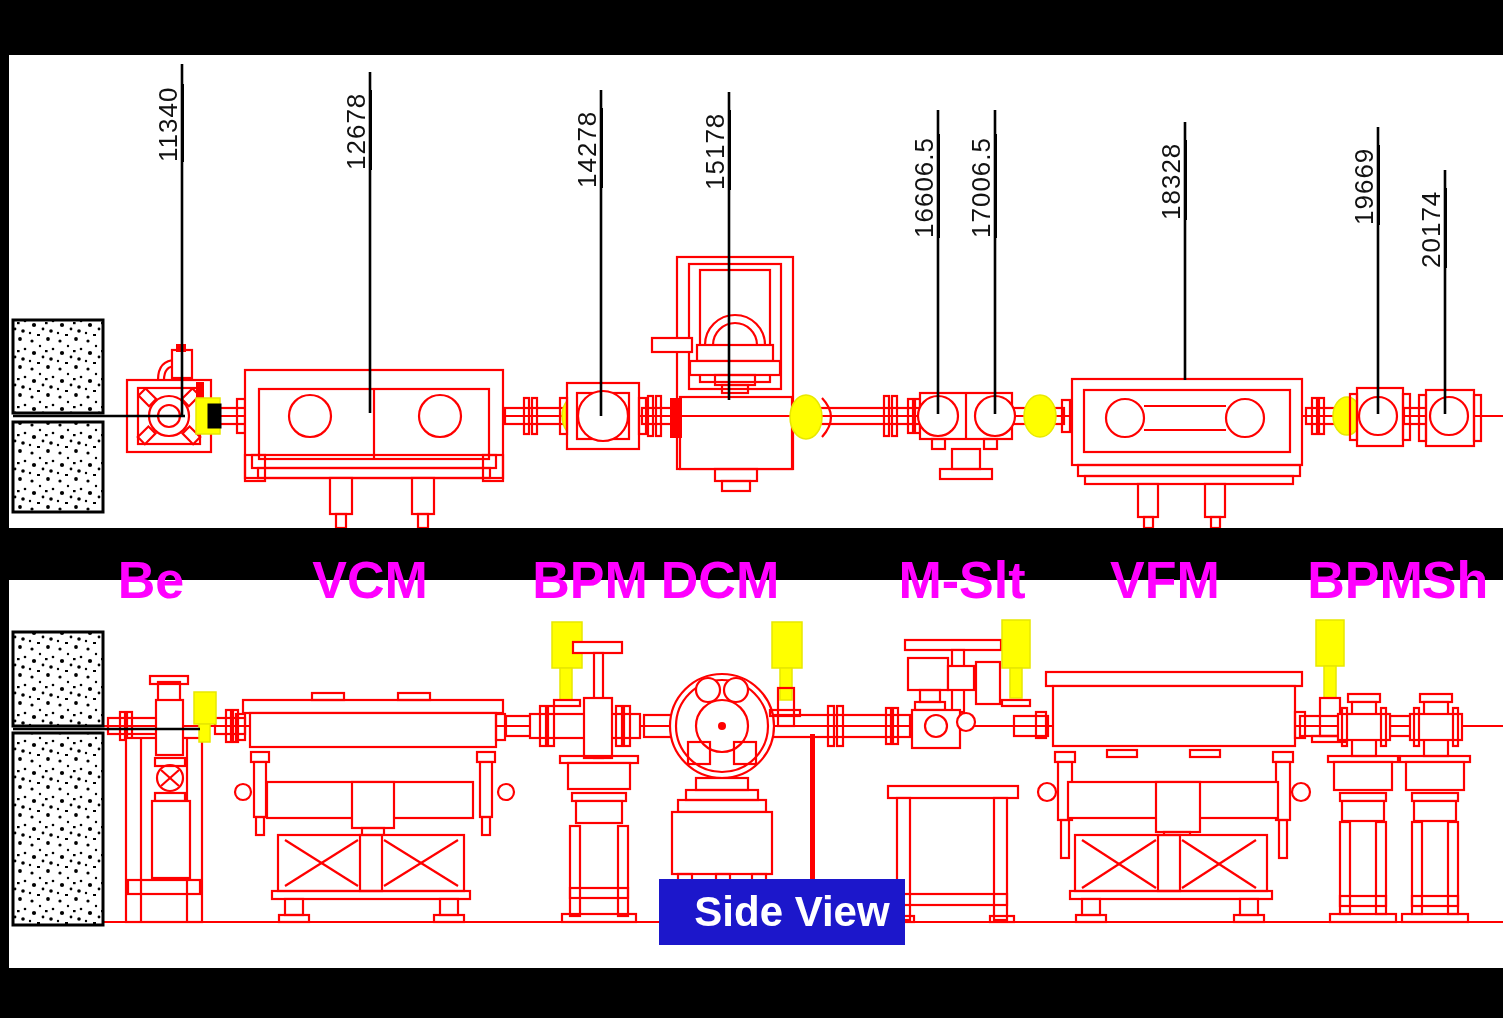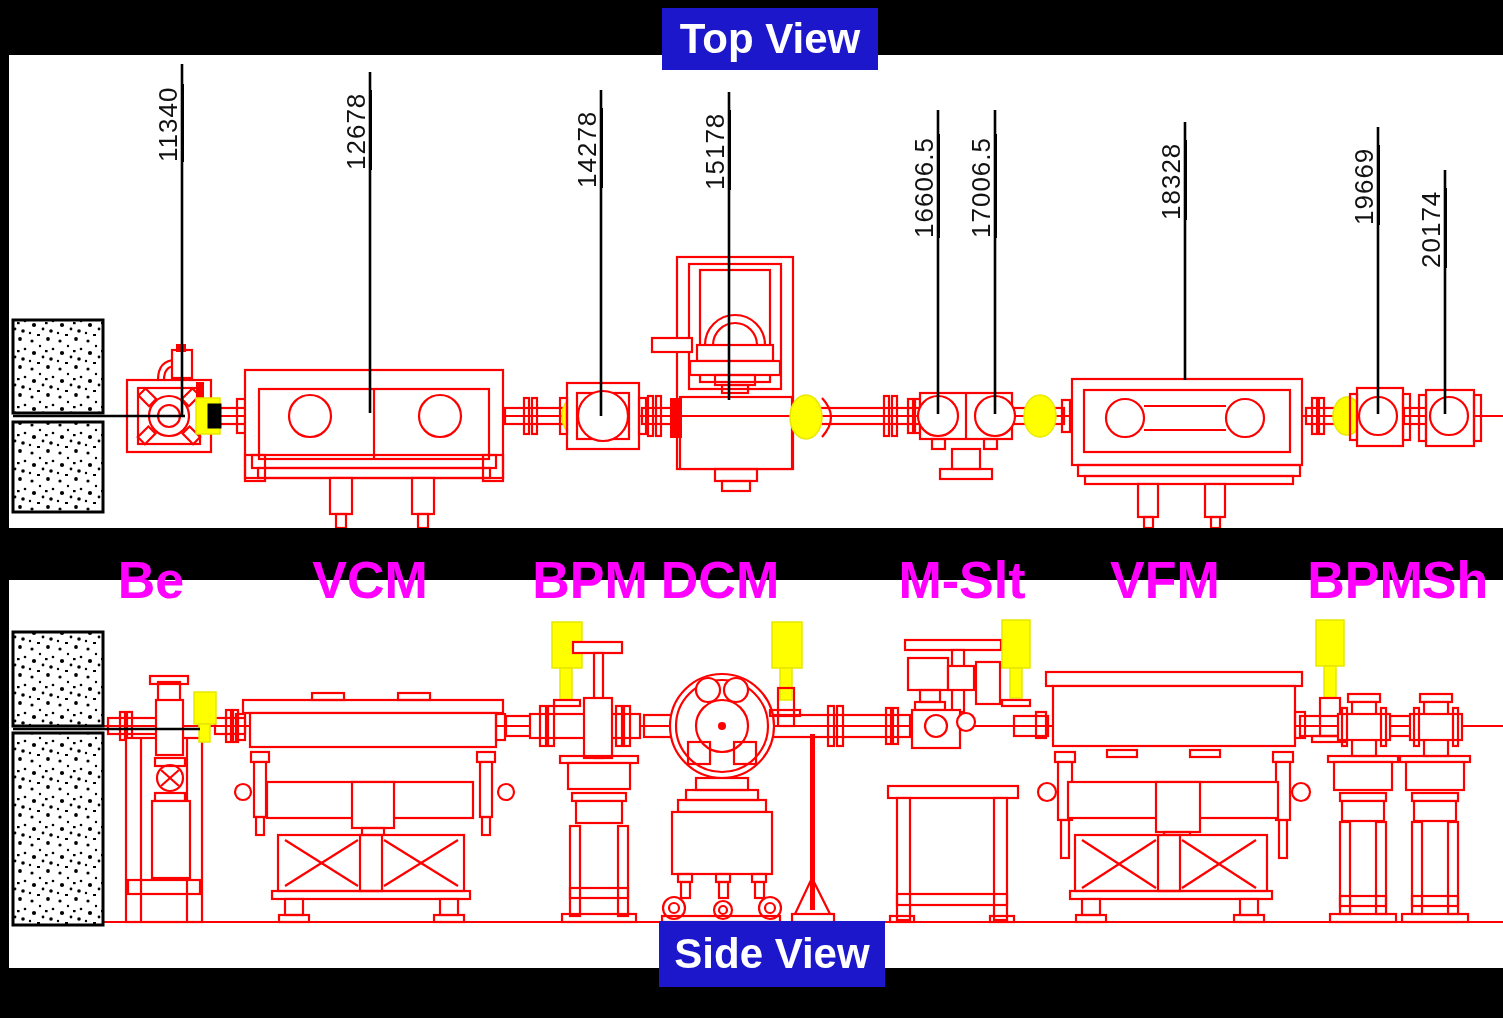--- a/index.html
+++ b/index.html
@@ -4,21 +4,21 @@
 <style>
   html,body{margin:0;padding:0;background:#000;}
   #stage{position:relative;width:1503px;height:1018px;background:#000;overflow:hidden;
          font-family:"Liberation Sans",sans-serif;}
   .panel{position:absolute;background:#fff;}
   #top-panel{left:9px;top:55px;width:1494px;height:473px;}
   #side-panel{left:9px;top:580px;width:1494px;height:388px;}
   .title-box{position:absolute;background:#1c17cb;color:#fff;font-weight:bold;font-size:42px;
              display:flex;align-items:center;justify-content:center;z-index:30;}
   #top-title{left:662px;top:8px;width:216px;height:62px;}
-  #side-title{left:659px;top:921px;width:226px;height:66px;}
+  #side-title{left:659px;top:879px;width:226px;height:66px;padding-left:20px;}
   .comp-label{position:absolute;top:550px;transform:translateX(-50%);color:#ff00ff;
               font-weight:bold;font-size:52px;z-index:25;white-space:nowrap;}
   .dim{position:absolute;height:28px;line-height:28px;font-size:26px;color:#111;
        transform:rotate(-90deg);transform-origin:0 0;border-bottom:2.5px solid #000;
        padding-right:3px;white-space:nowrap;z-index:20;letter-spacing:1px;}
   svg{position:absolute;left:0;top:0;}
   .r{stroke:#ff0000;fill:none;stroke-width:2.2px;}
   .rf{stroke:#ff0000;fill:#ffffff;stroke-width:2.2px;}
   .rs{fill:#ff0000;stroke:none;}
   .y{fill:#ffff00;stroke:#e8e800;stroke-width:1.5px;}
@@ -448,23 +448,20 @@
         <rect class="r" x="1412" y="896" width="46" height="10"></rect>
         <rect class="r" x="1402" y="914" width="66" height="8"></rect>
       </g>
 
       <rect class="wall2" x="13" y="632" width="90" height="94"></rect>
       <rect class="wall2" x="13" y="733" width="90" height="192"></rect>
       <line class="k" x1="13" y1="729" x2="200" y2="729"></line>
     </svg>
   </div>
 
-  <div class="title-box" id="top-title">
-    <span>Top View</span>
-  </div>
   <div class="title-box" id="side-title">
     <span>Side View</span>
   </div>
 
   <div class="comp-label" style="left:151px">Be</div>
   <div class="comp-label" style="left:370px">VCM</div>
   <div class="comp-label" style="left:590px">BPM</div>
   <div class="comp-label" style="left:720px">DCM</div>
   <div class="comp-label" style="left:962px">M-Slt</div>
   <div class="comp-label" style="left:1165px">VFM</div>

